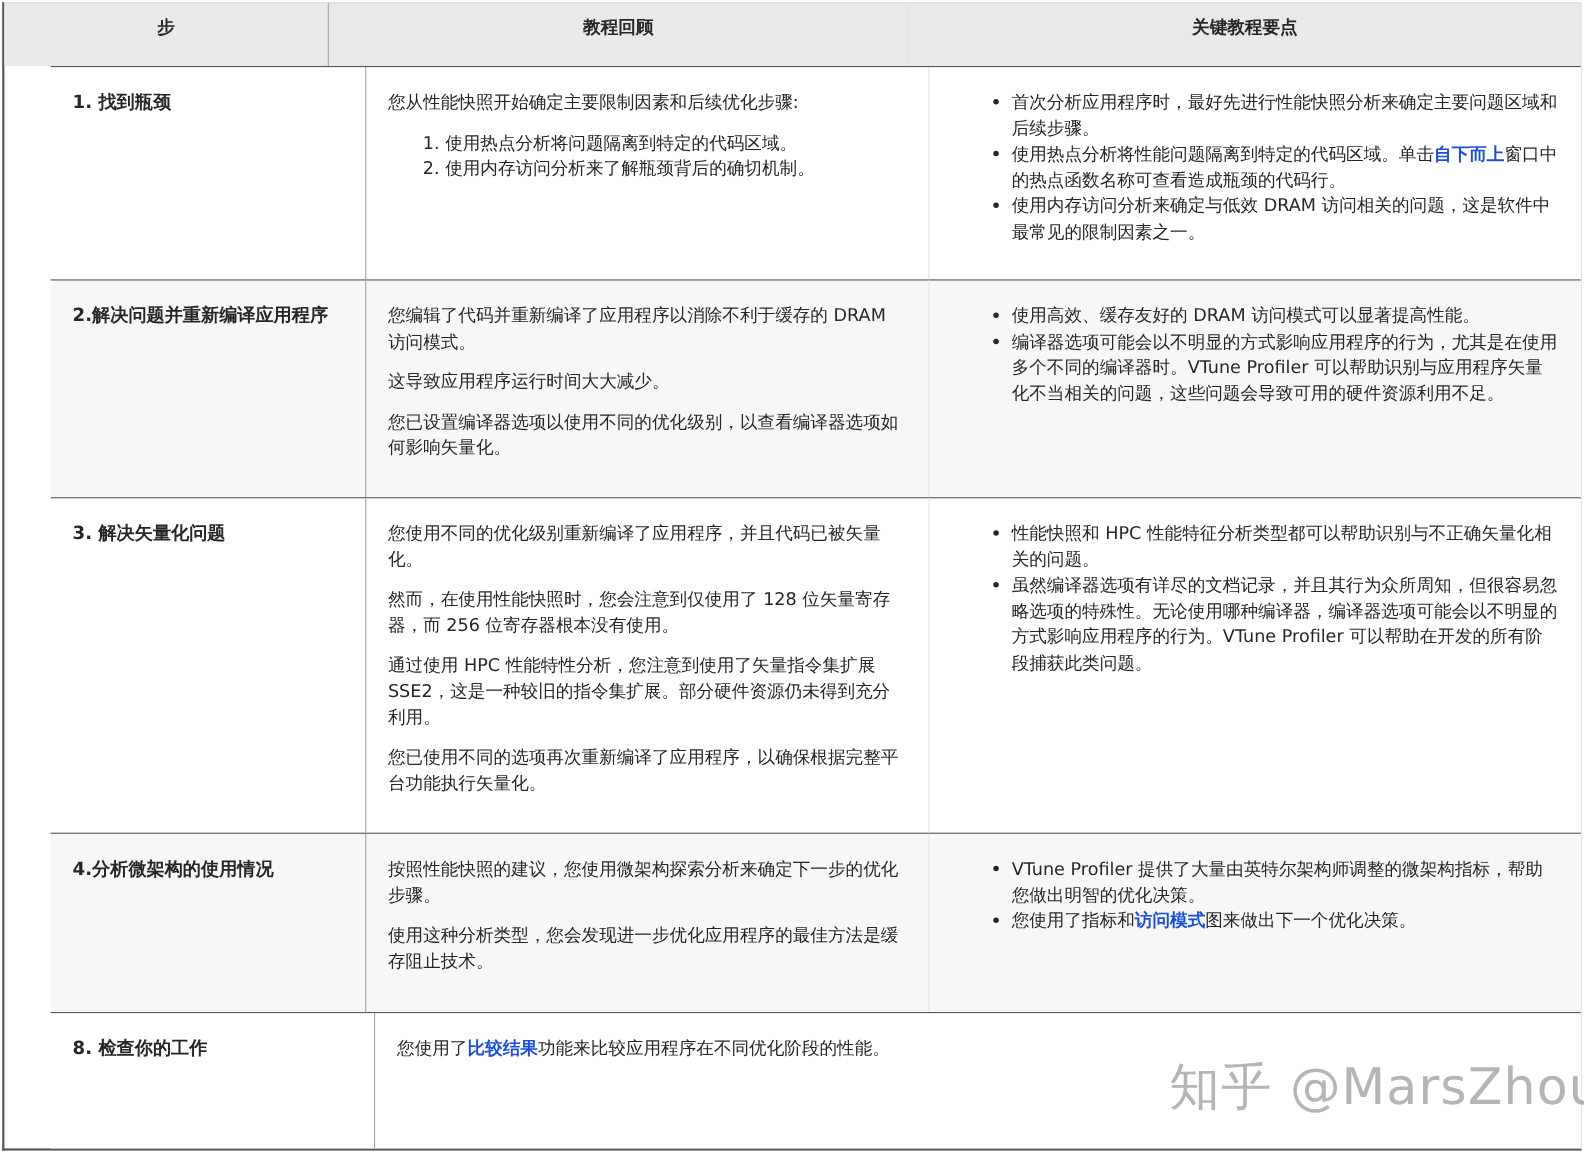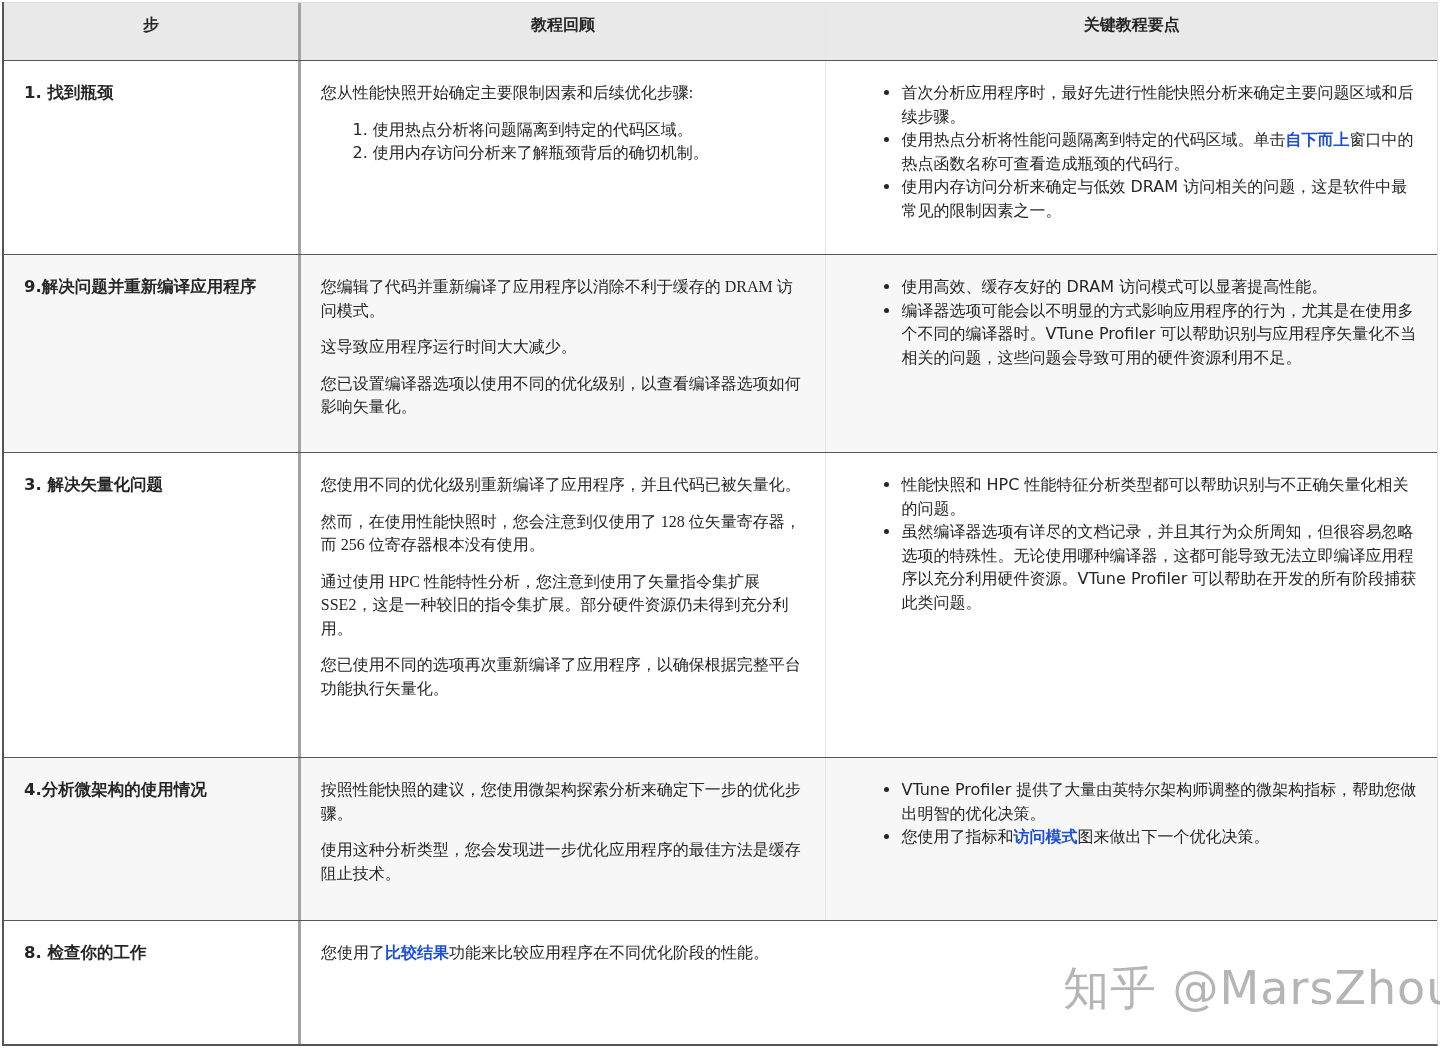--- a/index.html
+++ b/index.html
@@ -8,32 +8,32 @@
       font-family: "DejaVu Sans", "Liberation Sans", sans-serif;
       color: #262626;
     }
     .tbl {
       position: absolute; left: 2px; top: 2px; width: 1436px;
       border-left: 2px solid #555; border-right: 1px solid #ddd;
       border-bottom: 2px solid #555;
       box-sizing: border-box;
     }
     .row { display: flex; box-sizing: border-box; }
-    .row + .row { border-top: 1px solid #555; }
+    .row + .row { border-top: 1px solid #555; margin-left: 42px; }
     .cell { box-sizing: border-box; padding: 0; position: relative; }
     .c1 { width: 294px; }
-    .c2 { width: 528px; border-left: 3px solid #a3a3a3; }
+    .c2 { width: 528px; border-left: 1px solid #a3a3a3; }
     .c3 { width: 612px; border-left: 1px solid #e6e6e6; }
     .head { background: #e9e9e9; height: 58px; border-top: 1px solid #ddd; }
     .head .cell { display: flex; justify-content: center; padding-top: 12px; font-weight: bold; font-size: 16px; color: #262626; }
     .r-white { background: #ffffff; }
     .r-grey { background: #f7f7f7; }
     .step { font-weight: bold; font-size: 16.5px; padding: 20px 20px 0 20px; line-height: 23px; }
     .body { font-size: 16px; line-height: 23.5px; padding: 20px 20px 0 20px; }
-    .body p { margin: 0 0 13px 0; font-family: Liberation Serif, serif; }
+    .body p { margin: 0 0 13px 0; }
     .body ol { margin: 13px 0 0 0; padding-left: 52px; }
     .body ol li { margin: 0; }
     .pts { font-size: 16px; line-height: 23.5px; padding: 20px 20px 0 20px; }
     .pts ul { margin: 0; padding-left: 55px; }
     .pts ul li { margin: 0; }
     b { font-weight: bold; color: #1d4ed8; }
     .watermark {
       position: absolute; left: 1063px; top: 958px;
       font-size: 46px; color: rgba(120,120,120,0.55);
       font-family: "DejaVu Sans", sans-serif; letter-spacing: 1px;
@@ -62,21 +62,21 @@
     <div class="cell c3 pts">
       <ul>
         <li>首次分析应用程序时，最好先进行性能快照分析来确定主要问题区域和后续步骤。</li>
         <li><span>使用热点分析将性能问题隔离到特定的代码区域。单击</span><b>自下而上</b><span>窗口中的热点函数名称可查看造成瓶颈的代码行。</span></li>
         <li>使用内存访问分析来确定与低效 DRAM 访问相关的问题，这是软件中最常见的限制因素之一。</li>
       </ul>
     </div>
   </div>
 
   <div class="row r-grey" style="height:198px">
-    <div class="cell c1 step">9.解决问题并重新编译应用程序</div>
+    <div class="cell c1 step">2.解决问题并重新编译应用程序</div>
     <div class="cell c2 body">
       <p>您编辑了代码并重新编译了应用程序以消除不利于缓存的 DRAM 访问模式。</p>
       <p>这导致应用程序运行时间大大减少。</p>
       <p>您已设置编译器选项以使用不同的优化级别，以查看编译器选项如何影响矢量化。</p>
     </div>
     <div class="cell c3 pts">
       <ul>
         <li>使用高效、缓存友好的 DRAM 访问模式可以显著提高性能。</li>
         <li>编译器选项可能会以不明显的方式影响应用程序的行为，尤其是在使用多个不同的编译器时。VTune Profiler 可以帮助识别与应用程序矢量化不当相关的问题，这些问题会导致可用的硬件资源利用不足。</li>
       </ul>
@@ -87,21 +87,21 @@
     <div class="cell c1 step">3. 解决矢量化问题</div>
     <div class="cell c2 body">
       <p>您使用不同的优化级别重新编译了应用程序，并且代码已被矢量化。</p>
       <p>然而，在使用性能快照时，您会注意到仅使用了 128 位矢量寄存器，而 256 位寄存器根本没有使用。</p>
       <p>通过使用 HPC 性能特性分析，您注意到使用了矢量指令集扩展 SSE2，这是一种较旧的指令集扩展。部分硬件资源仍未得到充分利用。</p>
       <p>您已使用不同的选项再次重新编译了应用程序，以确保根据完整平台功能执行矢量化。</p>
     </div>
     <div class="cell c3 pts">
       <ul>
         <li>性能快照和 HPC 性能特征分析类型都可以帮助识别与不正确矢量化相关的问题。</li>
-        <li>虽然编译器选项有详尽的文档记录，并且其行为众所周知，但很容易忽略选项的特殊性。无论使用哪种编译器，这都可能导致无法立即编译应用程序以充分利用硬件资源。VTune Profiler 可以帮助在开发的所有阶段捕获此类问题。</li>
+        <li>虽然编译器选项有详尽的文档记录，并且其行为众所周知，但很容易忽略选项的特殊性。无论使用哪种编译器，编译器选项可能会以不明显的方式影响应用程序的行为。VTune Profiler 可以帮助在开发的所有阶段捕获此类问题。</li>
       </ul>
     </div>
   </div>
 
   <div class="row r-grey" style="height:163px">
     <div class="cell c1 step">4.分析微架构的使用情况</div>
     <div class="cell c2 body">
       <p>按照性能快照的建议，您使用微架构探索分析来确定下一步的优化步骤。</p>
       <p>使用这种分析类型，您会发现进一步优化应用程序的最佳方法是缓存阻止技术。</p>
     </div>

